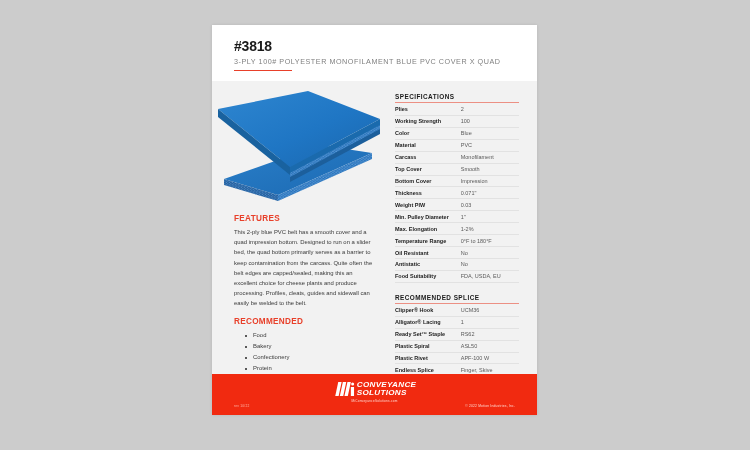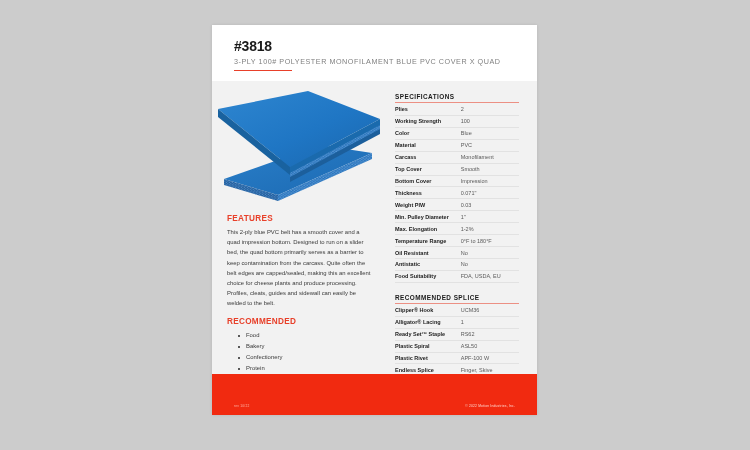--- a/index.html
+++ b/index.html
@@ -81,21 +81,21 @@
   .photo {
     position: relative;
     height: 122px;
     margin: 6px 0 0 0;
     overflow: hidden;
   }
   .photo svg { display: block; }
 
   
   .left-text {
-    padding: 6px 14px 0 15px;
+    padding: 6px 14px 0 22px;
   }
   .section-head {
     font-size: 8.2px;
     font-weight: bold;
     color: #e8402a;
     letter-spacing: 0.3px;
     margin: 0 0 4px 0;
   }
   .features-body {
     font-size: 5.9px;
@@ -391,17 +391,33 @@
           <tr>
               <td class="k">Endless Splice</td>
               <td class="v">Finger, Skive</td>
             </tr>
         </tbody>
       </table>
     </div>
   </div>
 
   <div class="footer">
+    <div class="logo-wrap">
+      <div class="logo-row">
+        <svg class="logo-mark" width="22" height="16" viewBox="0 0 22 16" xmlns="http://www.w3.org/2000/svg">
+          <polygon points="2,15 5.4,15 8.4,1 5,1" fill="#ffffff"></polygon>
+          <polygon points="6.6,15 10,15 13,1 9.6,1" fill="#ffffff"></polygon>
+          <polygon points="11.2,15 14.6,15 17.6,1 14.2,1" fill="#ffffff"></polygon>
+          <circle cx="19.4" cy="3" r="1.5" fill="#ffffff"></circle>
+          <polygon points="17.6,15 20.8,15 20.8,6 17.6,6" fill="#ffffff"></polygon>
+        </svg>
+        <div class="logo-words">
+          <span class="l1">CONVEYANCE</span>
+          <span class="l2">SOLUTIONS</span>
+        </div>
+      </div>
+      <div class="logo-url">MiConveyanceSolutions.com</div>
+    </div>
     <div class="footer-left">rev 10/22</div>
     <div class="footer-right">© 2022 Motion Industries, Inc.</div>
   </div>
 
 </div>
 
 </body></html>

